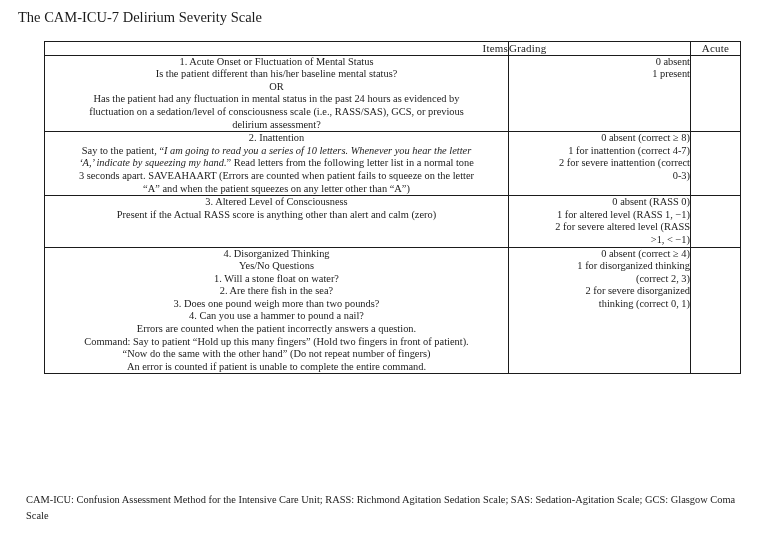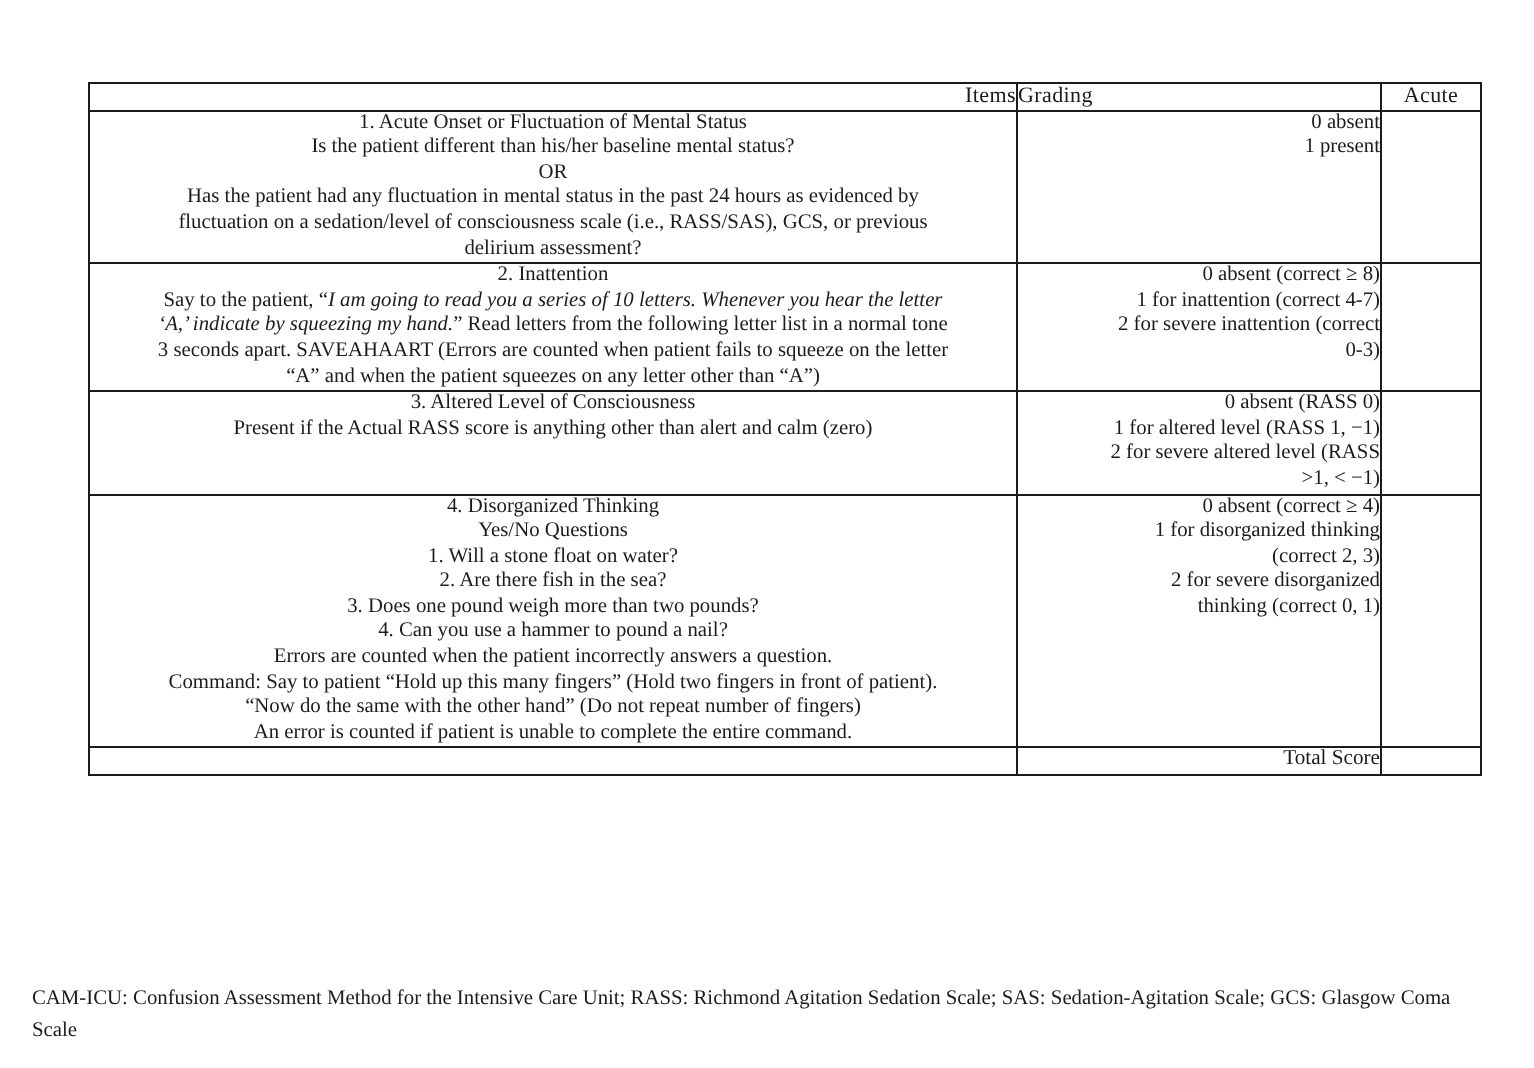--- a/index.html
+++ b/index.html
@@ -88,34 +88,35 @@
   .total-label-cell {
     text-align: right;
     padding: 5px 9px 6px 6px;
     font-weight: bold;
     font-size: 10.6px;
   }
   .total-blank-cell { border-right: none !important; }
 
   .footnote {
     position: absolute;
-    left: 16px;
+    left: 26px;
     top: 492px;
     width: 730px;
     font-size: 10.4px;
     line-height: 15.5px;
     color: #1b1b1b;
     text-align: left;
   }
 </style>
 </head>
 <body>
 
 <div class="page">
 
+  <div class="doc-title">The CAM-ICU-7 Delirium Severity Scale</div>
 
   <table class="scale-table">
     <colgroup>
       <col class="col-items">
       <col class="col-grade">
       <col class="col-score">
     </colgroup>
     <tbody>
 
 
@@ -188,25 +189,20 @@
         <td class="grade-cell">
           <span class="gline">0 absent (correct ≥ 4)</span>
           <span class="gline">1 for disorganized thinking</span>
           <span class="gline">(correct 2, 3)</span>
           <span class="gline">2 for severe disorganized</span>
           <span class="gline">thinking (correct 0, 1)</span>
         </td>
         <td class="score-cell"></td>
       </tr>
 
-      <tr>
-        <td class="total-label-cell total-blank-cell"></td>
-        <td class="total-label-cell">Total Score</td>
-        <td class="score-cell"></td>
-      </tr>
 
     </tbody>
   </table>
 
   <div class="footnote">
     <span>CAM-ICU: Confusion Assessment Method for the Intensive Care Unit; RASS: Richmond Agitation Sedation Scale; SAS: Sedation-Agitation</span>
     <span>Scale; GCS: Glasgow Coma Scale</span>
   </div>
 
 </div>

